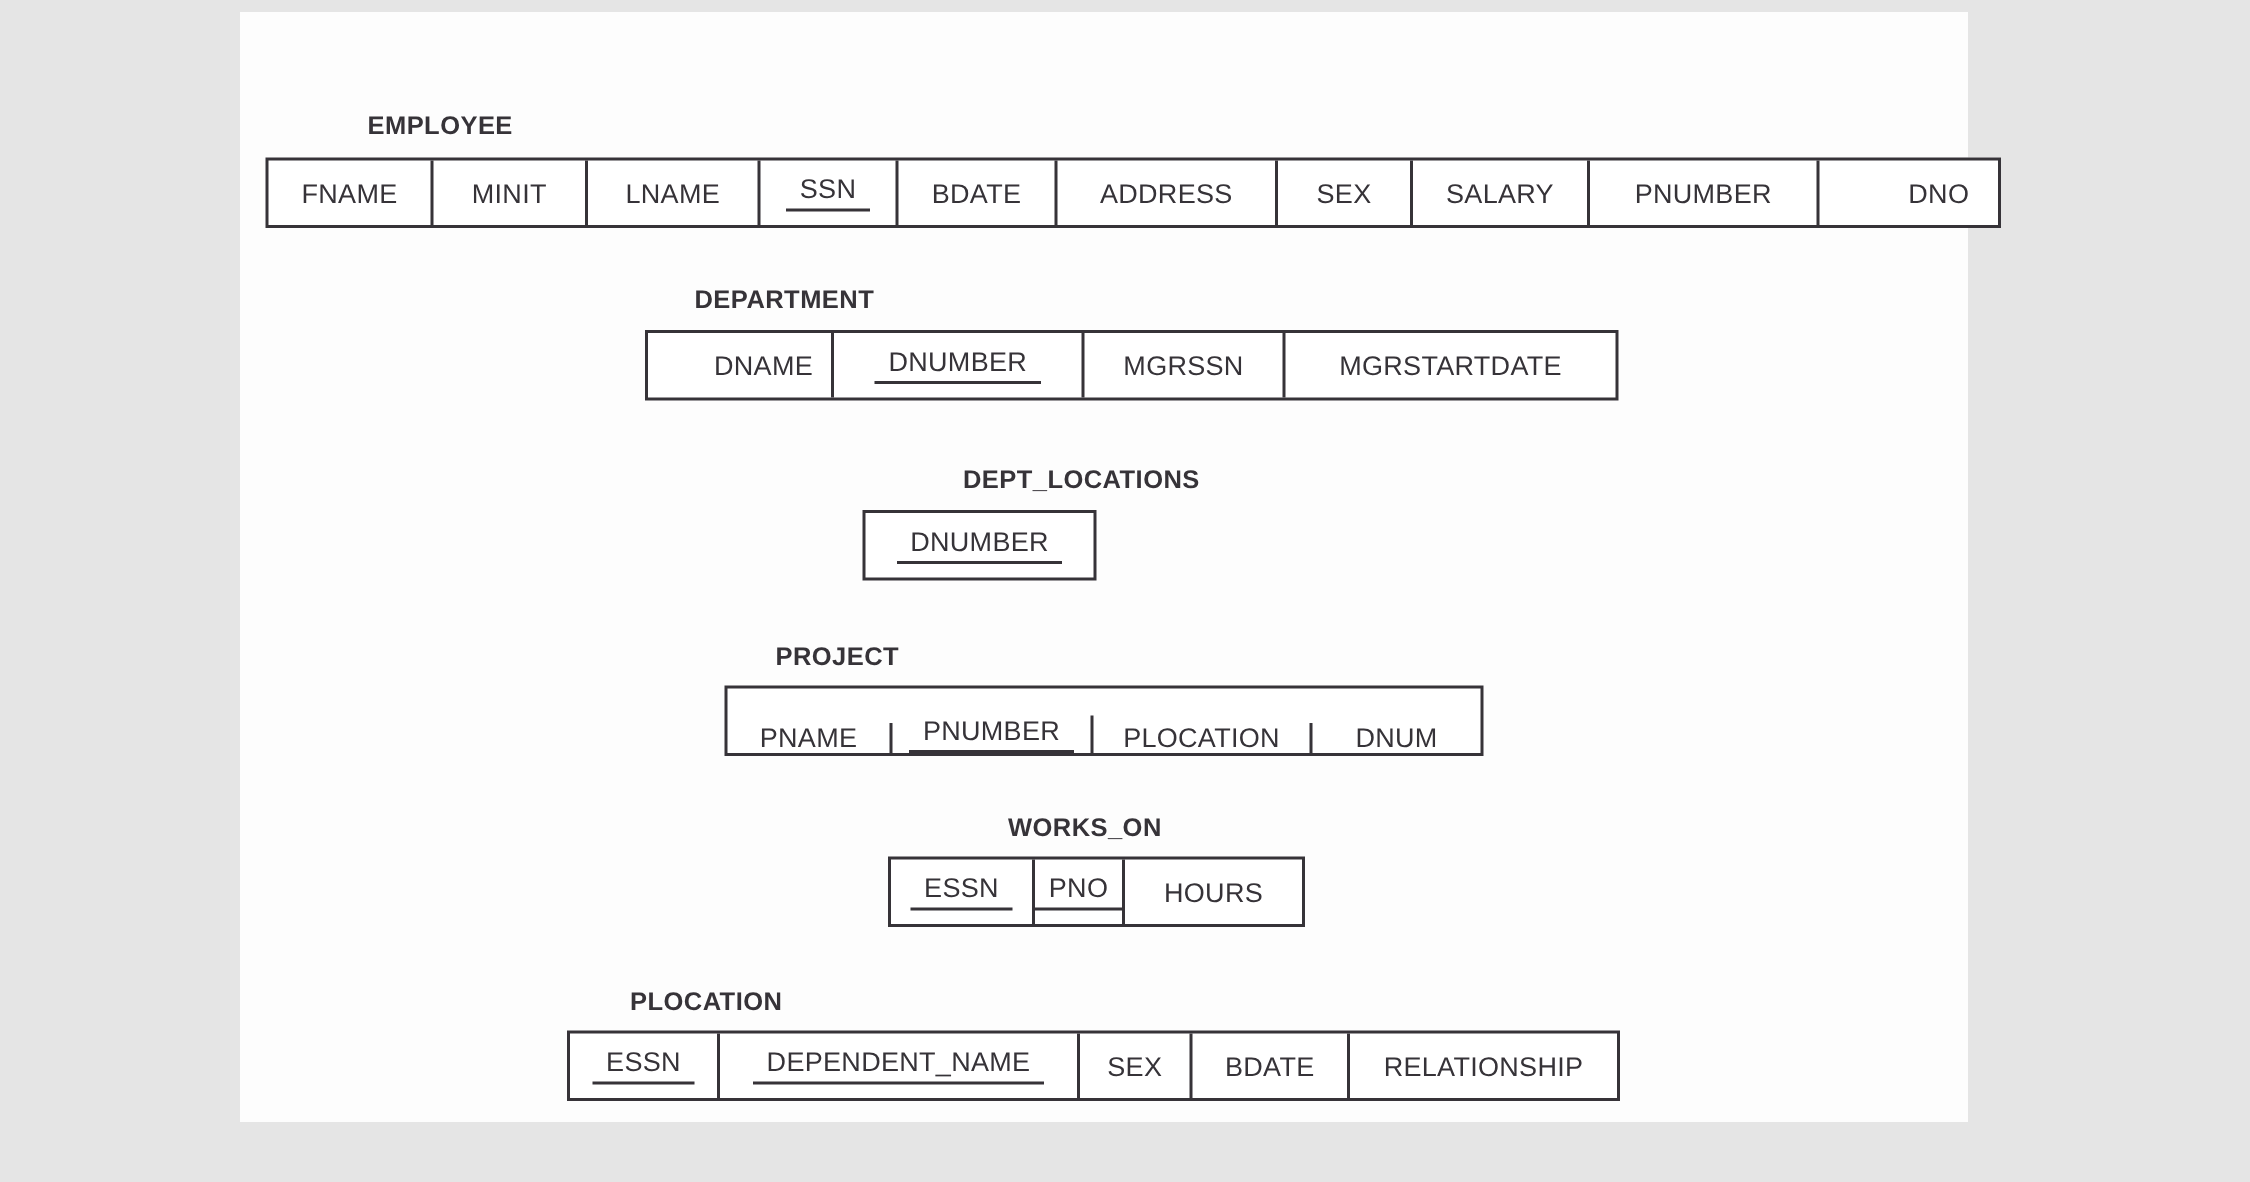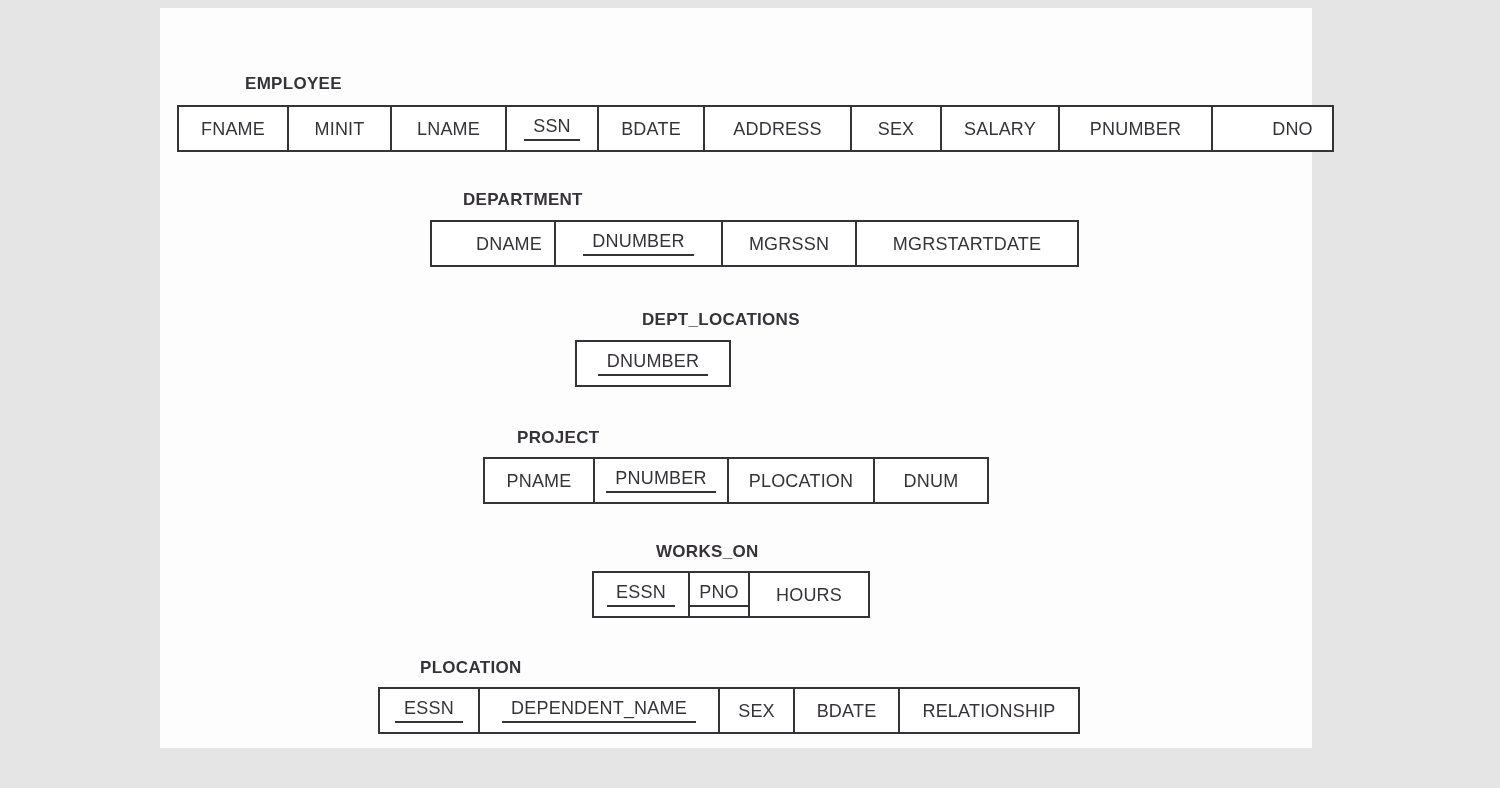--- a/index.html
+++ b/index.html
@@ -109,35 +109,35 @@
         <span class="attr">MGRSTARTDATE</span>
       </div>
     </div>
     <div class="rel-label" style="left: 642px; top: 311px;">DEPT_LOCATIONS</div>
     <div class="relation" style="left: 575px; top: 340px;">
       <div class="cell" style="width: 152px;">
         <span class="attr key">DNUMBER</span>
       </div>
     </div>
     <div class="rel-label" style="left: 517px; top: 429px;">PROJECT</div>
-    <div class="relation" style="left: 483px; top: 457px;">
+    <div class="relation" style="left: 483px; top: 457px; align-items: flex-end;">
       <div class="cell" style="width: 110px;">
         <span class="attr">PNAME</span>
       </div>
       <div class="cell" style="width: 134px;">
         <span class="attr key">PNUMBER</span>
       </div>
       <div class="cell" style="width: 146px;">
         <span class="attr">PLOCATION</span>
       </div>
       <div class="cell" style="width: 112px;">
         <span class="attr">DNUM</span>
       </div>
     </div>
-    <div class="rel-label" style="left: 656px; top: 543px;">WORKS_ON</div>
+    <div class="rel-label" style="left: 672px; top: 543px;">WORKS_ON</div>
     <div class="relation" style="left: 592px; top: 571px;">
       <div class="cell" style="width: 96px;">
         <span class="attr key">ESSN</span>
       </div>
       <div class="cell" style="width: 60px;">
         <span class="attr key">PNO</span>
       </div>
       <div class="cell" style="width: 118px;">
         <span class="attr">HOURS</span>
       </div>

